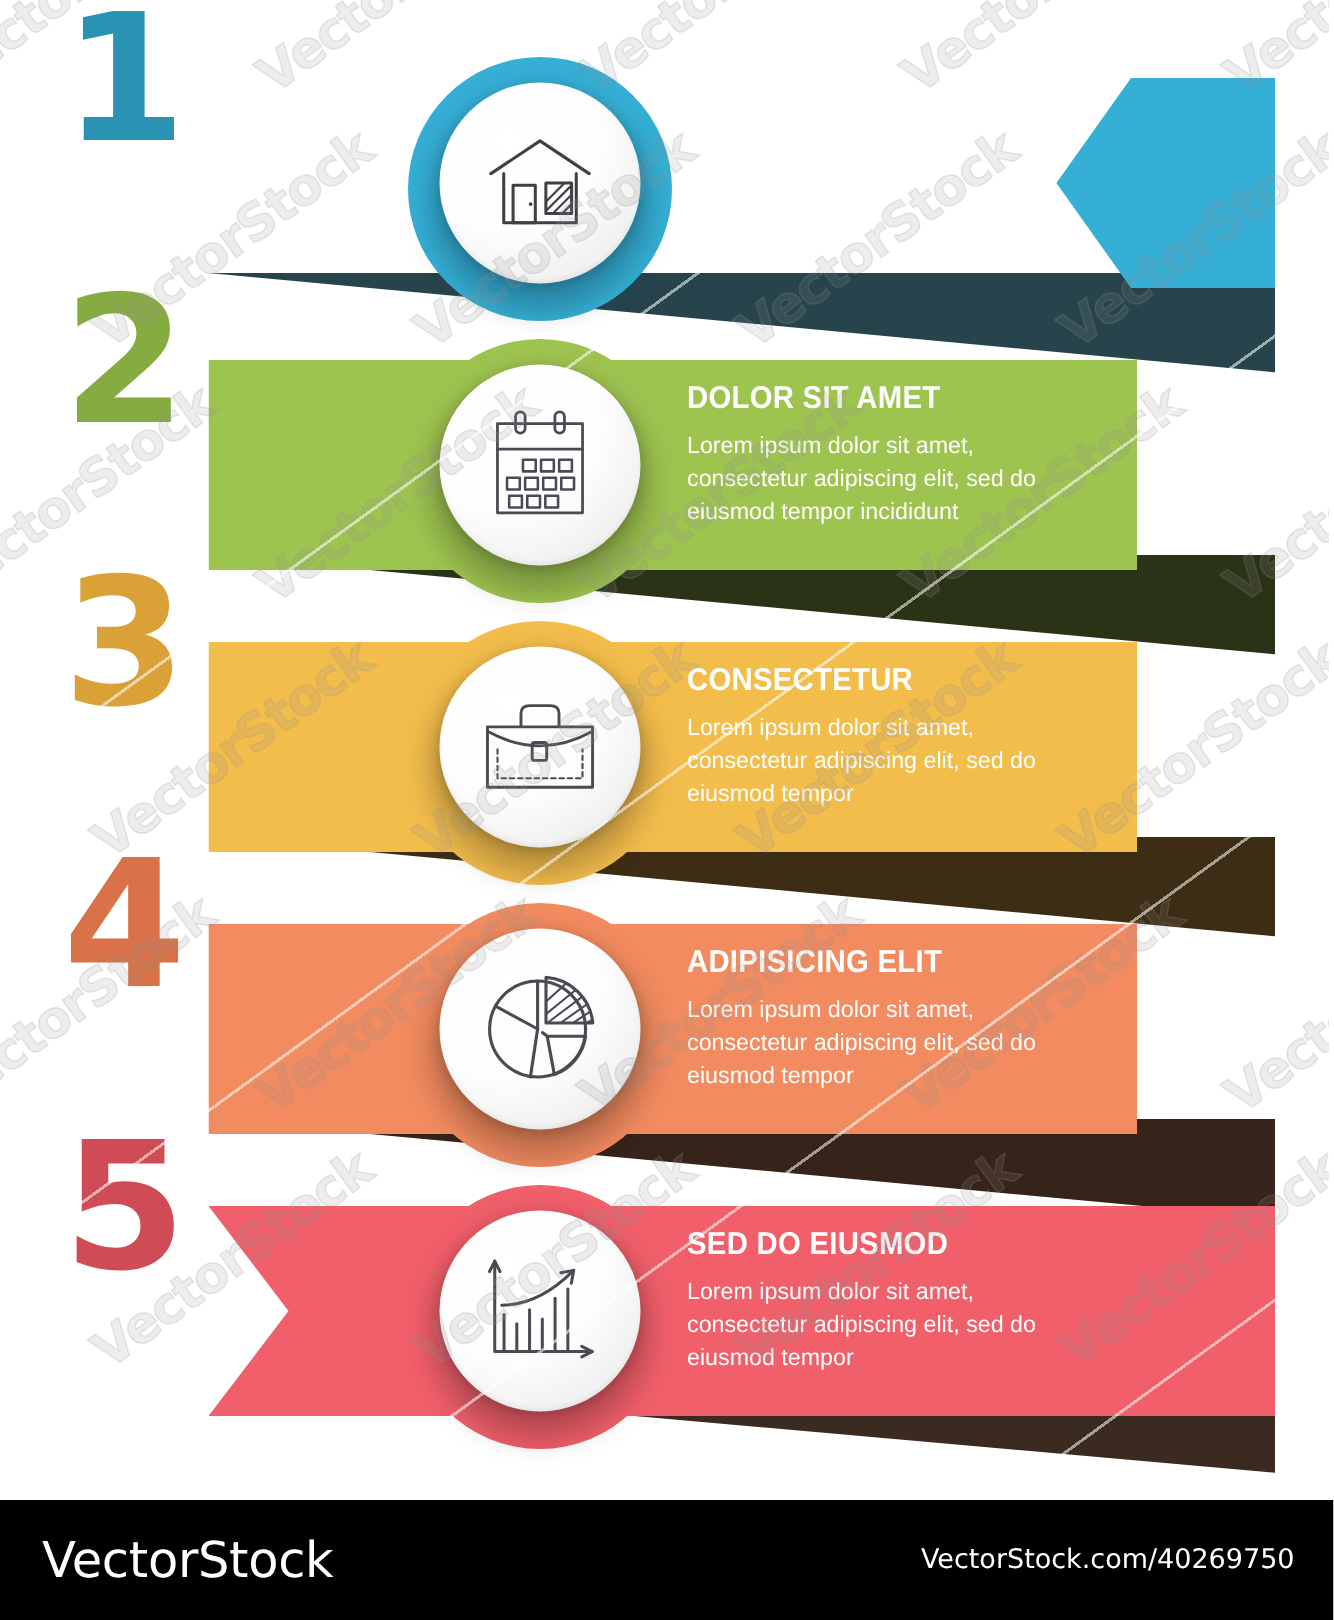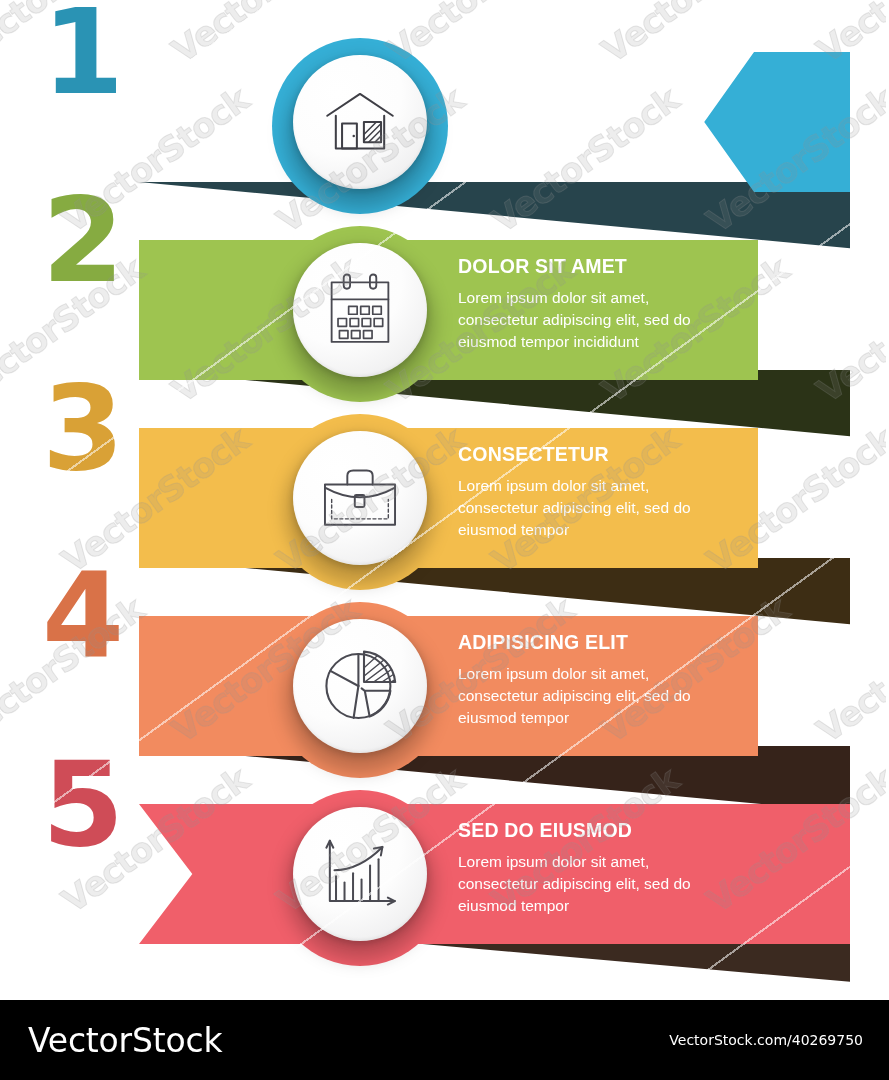--- a/index.html
+++ b/index.html
@@ -153,21 +153,21 @@
     font-size: 33px;
     font-weight: 400;
     letter-spacing: -0.2px;
   }
   #footer .url {
     position: absolute;
     right: 26px; top: 50%;
     transform: translateY(-50%);
     color: #ffffff;
     font-family: "DejaVu Sans", sans-serif;
-    font-size: 14px;
+    font-size: 18px;
     font-weight: 400;
     text-align: center;
   }
 </style>
 </head>
 <body>
 
 <div id="stage">
 
   <div id="rows">

